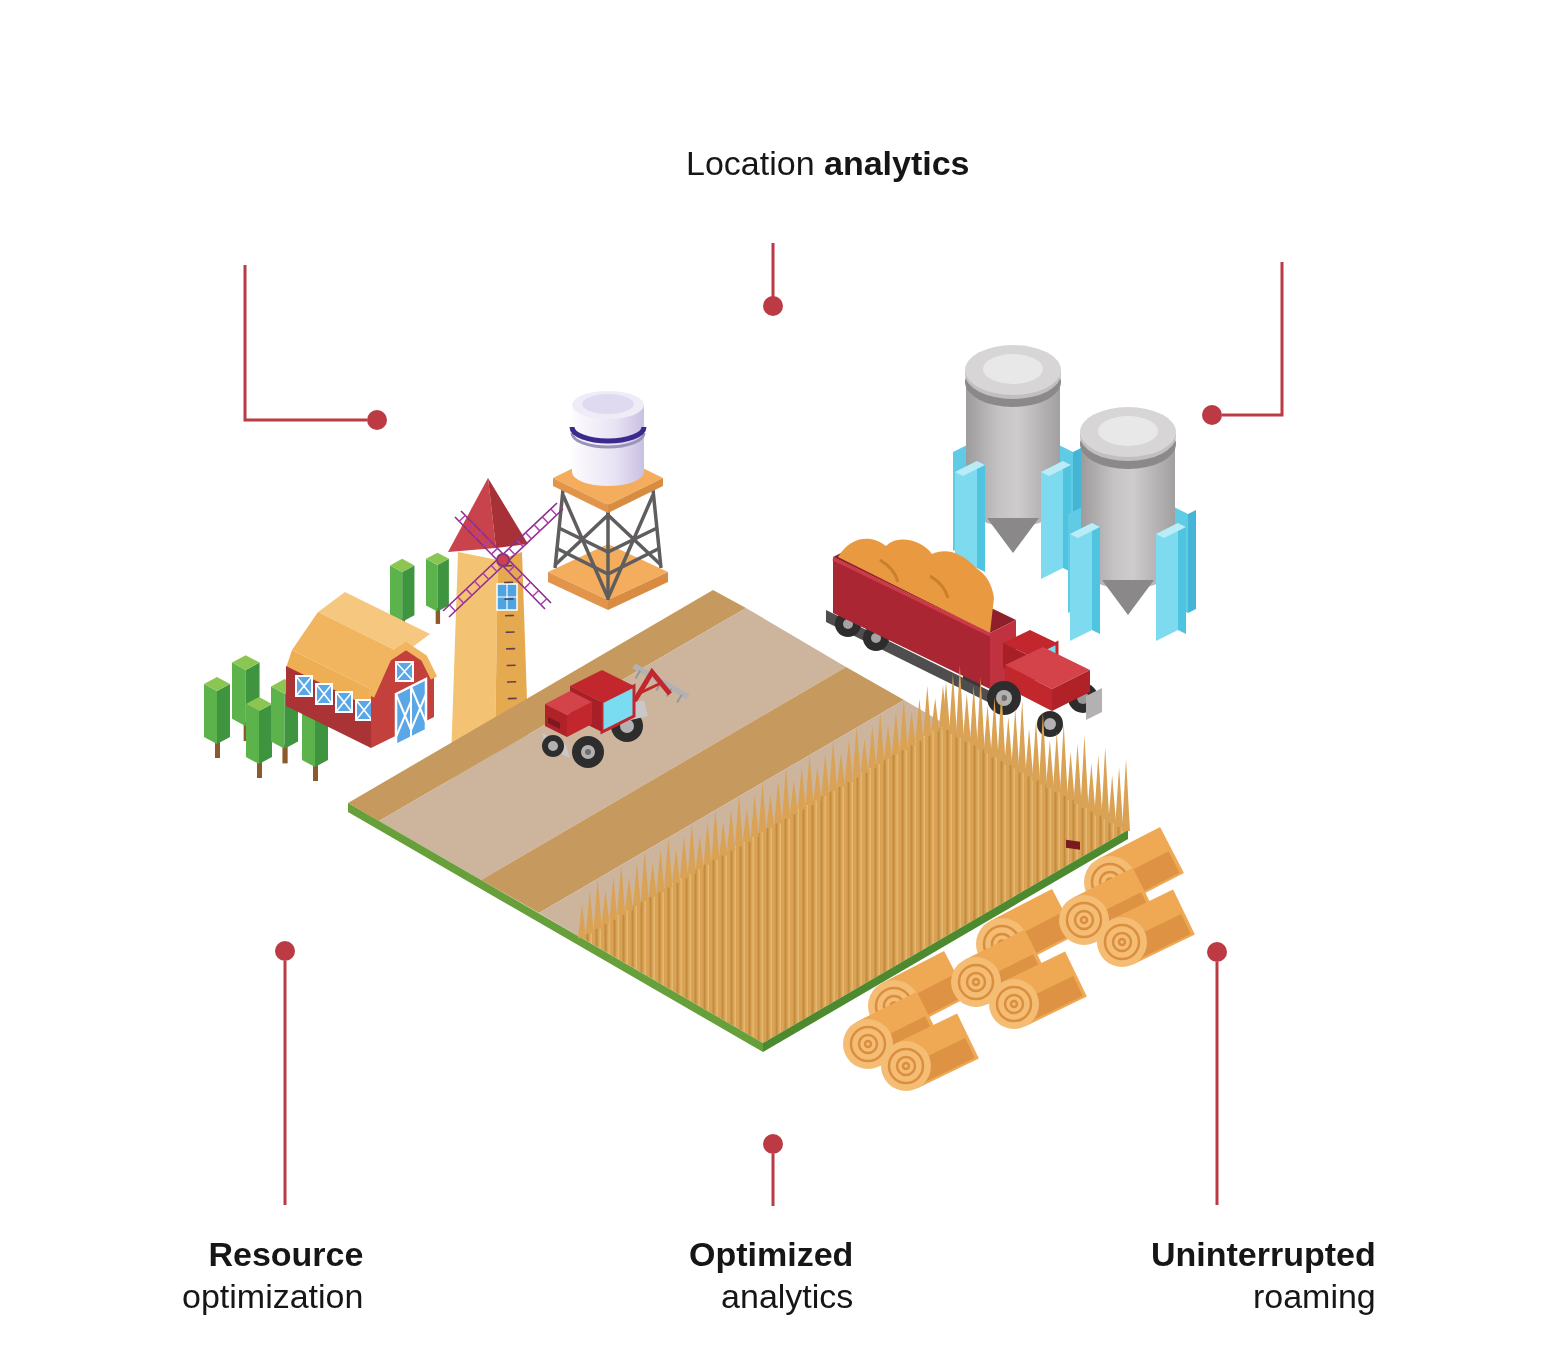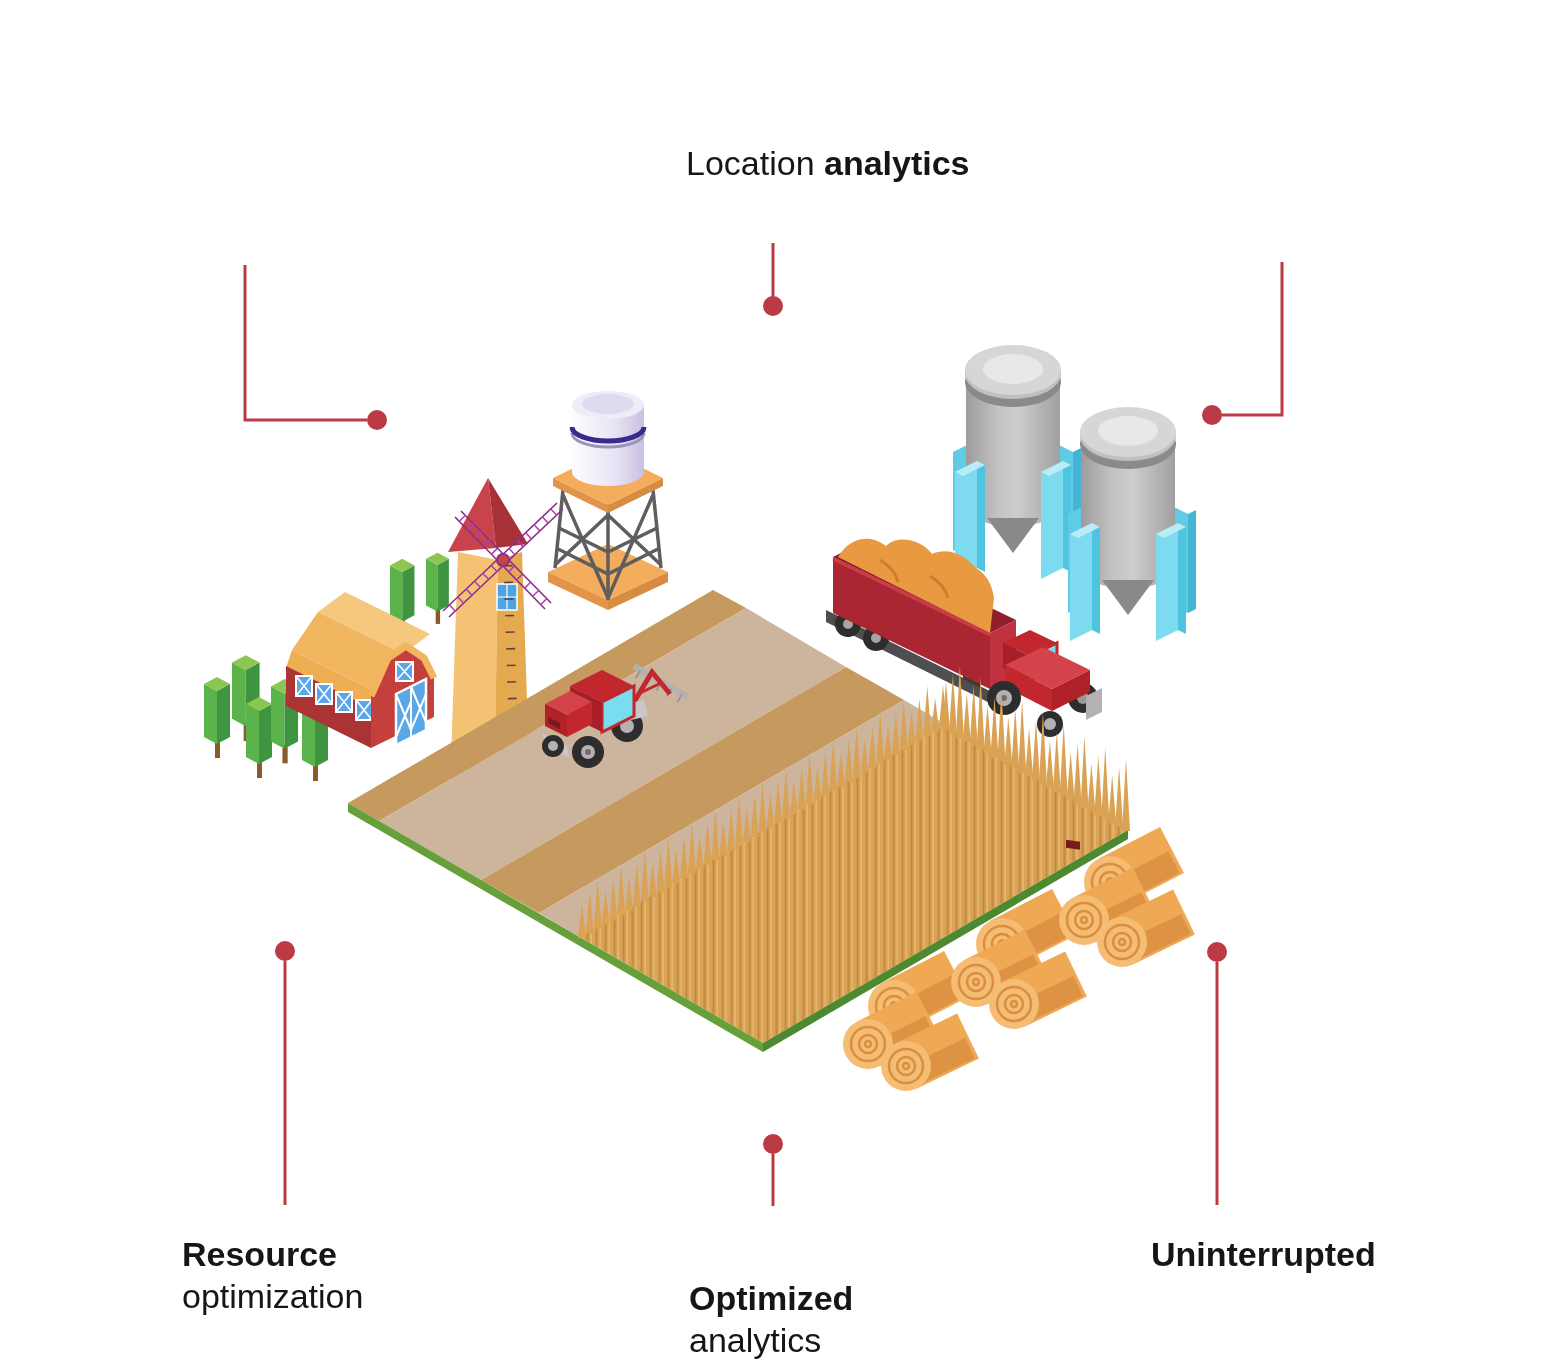--- a/index.html
+++ b/index.html
@@ -12,21 +12,21 @@
     --c-trailer_red:#ab2633; --c-grain_orange:#e9993f;
     --c-tractor_red:#c1272d; --c-window_cyan:#7adcf0;
     --c-field_light:#cdb49c; --c-field_dark:#c6995e; --c-wheat_gold:#d9a254; --c-wheat_line:#c28b3e;
     --c-edge_green:#679f3a; --c-edge_green_dark:#4d8a2f;
     --c-hay_orange:#efa853; --c-hay_shadow:#dd9343;
   }
   html,body{margin:0;padding:0;background:var(--c-background);}
   .stage{position:relative;width:1562px;height:1364px;background:var(--c-background);overflow:hidden;
          font-family:"Liberation Sans",sans-serif;}
   .scene{position:absolute;left:0;top:0;}
-  .label{position:absolute;font-size:34px;line-height:42px;color:var(--c-text);white-space:nowrap;}
+  .label{position:absolute;font-size:34px;line-height:42px;color:var(--c-text);white-space:nowrap;text-align:right;}
   .label .b{font-weight:700;}
 </style>
 </head>
 <body>
 
 <div class="stage">
 
 <svg class="scene" width="1562" height="1364" viewBox="0 0 1562 1364">
   <defs>
     <linearGradient id="siloGrad" x1="0" y1="0" x2="1" y2="0">
@@ -376,22 +376,23 @@
 <div class="label" style="left:686px;top:142px"><span>Location </span><span class="b">analytics</span></div>
 
 <div class="label" style="left:1179px;top:140px">
 </div>
 
 <div class="label" style="left:182px;top:1233px">
   <div class="b">Resource</div>
   <div>optimization</div>
 </div>
 
-<div class="label" style="left:689px;top:1277px">
+<div class="label" style="left:689px;top:1233px">
   <div class="b">Optimized</div>
   <div>analytics</div>
 </div>
 
 <div class="label" style="left:1151px;top:1233px">
   <div class="b">Uninterrupted</div>
+  <div>roaming</div>
 </div>
 
 </div>
 
 </body></html>

